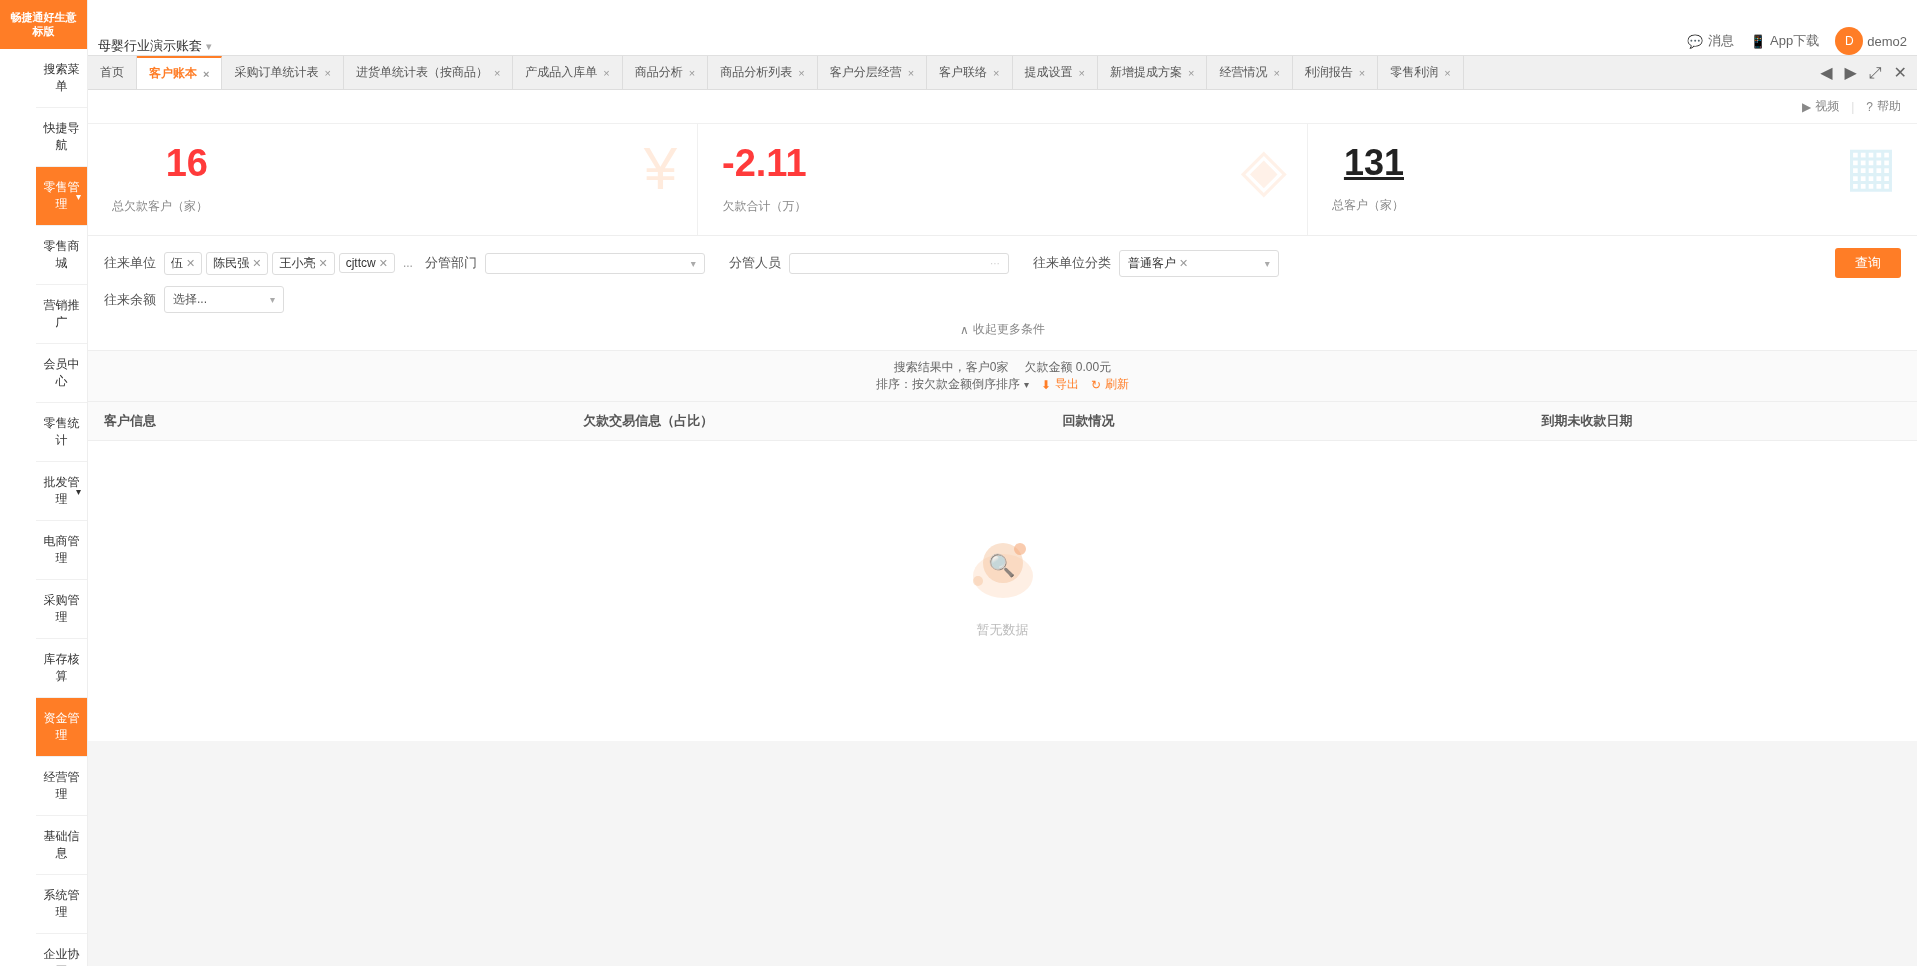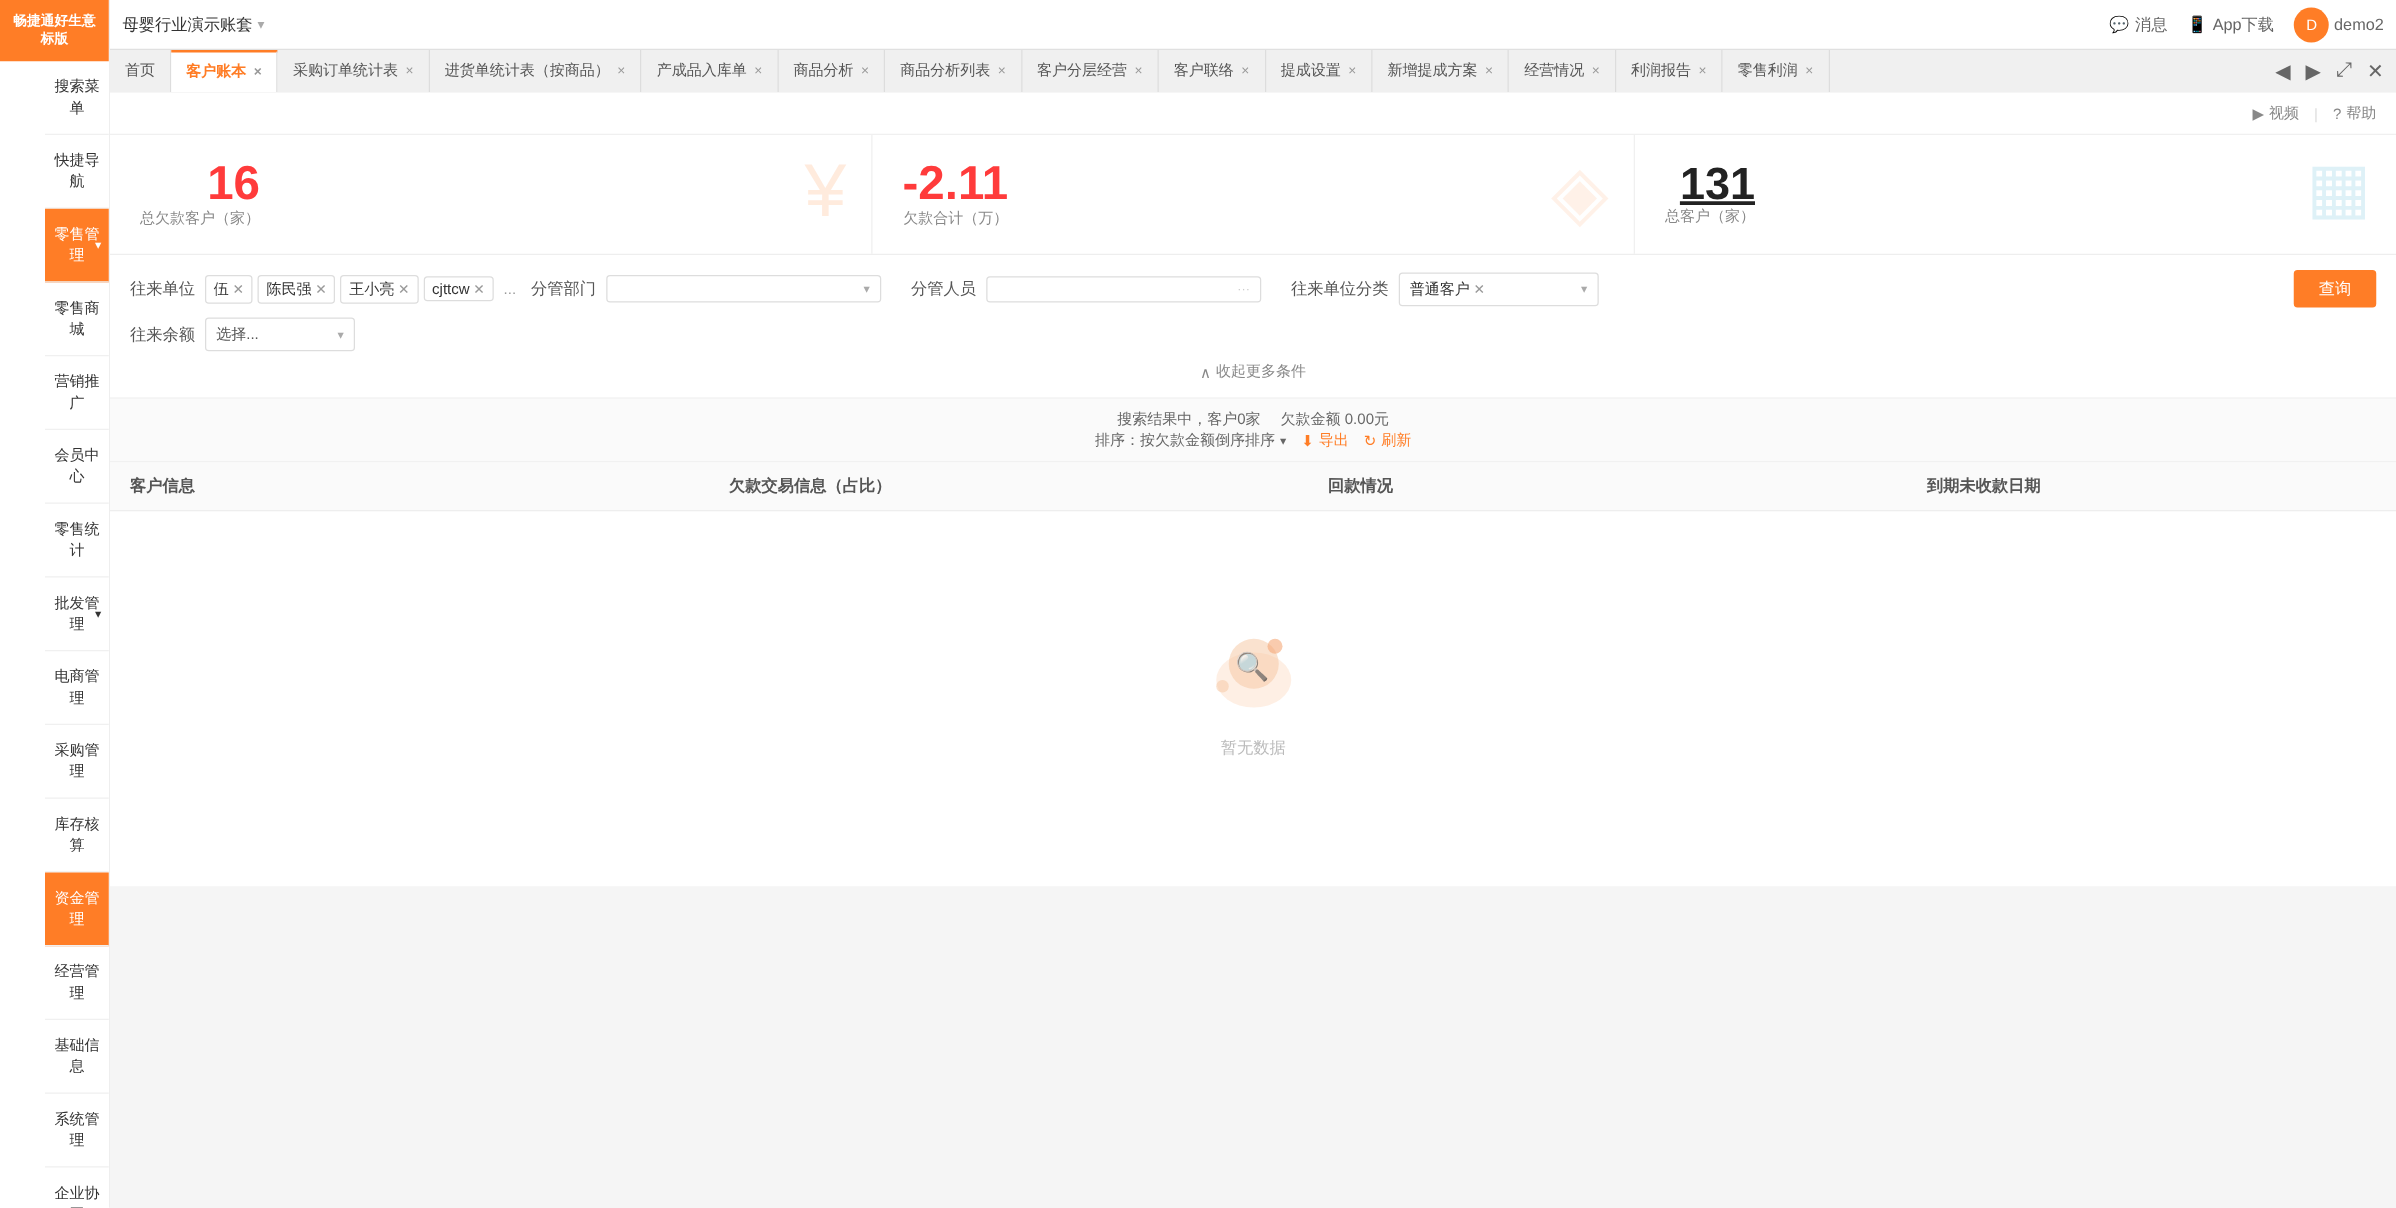--- a/index.html
+++ b/index.html
@@ -10,21 +10,21 @@
     .sidebar-logo { background: #ff7d26; padding: 10px 6px; text-align: center; }
     .sidebar-logo-text { color: #fff; font-size: 11px; font-weight: bold; line-height: 1.3; }
     .sidebar-nav-item { padding: 12px 6px; text-align: center; font-size: 12px; color: #333; cursor: pointer; border-bottom: 1px solid #f0f0f0; position: relative; margin-left: 36px; }
     .sidebar-nav-item.active { background: #ff7d26; color: #fff; }
     .sidebar-nav-item.has-arrow::after { content: '▾'; font-size: 10px; position: absolute; right: 6px; top: 50%; transform: translateY(-50%); }
 
     
     .main { flex: 1; display: flex; flex-direction: column; overflow: hidden; }
 
     
-    .topbar { height: 40px; background: #fff; border-bottom: 1px solid #e0e0e0; display: flex; align-items: center; padding: 0 10px; justify-content: space-between; flex-shrink: 0; }
+    .topbar { height: 56px; background: #fff; border-bottom: 1px solid #e0e0e0; display: flex; align-items: flex-end; padding: 0 10px; justify-content: space-between; flex-shrink: 0; }
     .topbar-left { display: flex; align-items: center; gap: 8px; }
     .topbar-selector { display: flex; align-items: center; gap: 4px; font-size: 13px; color: #333; }
     .topbar-right { display: flex; align-items: center; gap: 16px; font-size: 13px; color: #666; }
     .topbar-right-item { display: flex; align-items: center; gap: 4px; cursor: pointer; }
     .avatar { width: 28px; height: 28px; border-radius: 50%; background: #ff7d26; display: flex; align-items: center; justify-content: center; color: #fff; font-size: 12px; }
 
     
     .tabbar { background: #f0f0f0; display: flex; align-items: center; flex-shrink: 0; overflow-x: auto; border-bottom: 1px solid #ddd; height: 34px; }
     .tabbar::-webkit-scrollbar { display: none; }
     .tab-item { display: flex; align-items: center; gap: 4px; padding: 0 12px; height: 34px; font-size: 12px; color: #555; cursor: pointer; white-space: nowrap; border-right: 1px solid #ddd; flex-shrink: 0; }
@@ -34,21 +34,21 @@
     .tabbar-actions span { cursor: pointer; color: #666; font-size: 16px; padding: 2px 4px; }
 
     
     .content { flex: 1; overflow-y: auto; background: #f5f5f5; }
 
     
     .stats-row { display: flex; background: #fff; border-bottom: 1px solid #eee; }
     .stat-card { flex: 1; padding: 20px 24px; display: flex; align-items: center; gap: 16px; border-right: 1px solid #f0f0f0; position: relative; }
     .stat-card:last-child { border-right: none; }
     .stat-number { font-size: 38px; font-weight: bold; color: #ff3b3b; line-height: 1; }
-    .stat-label { font-size: 12px; color: #888; margin-top: 0; }
+    .stat-label { font-size: 12px; color: #888; margin-top: 16px; }
     .stat-text-area { display: flex; flex-direction: column; text-align: right; }
     .stat-icon-bg { font-size: 60px; color: #ccc; }
 
     
     .filter-area { background: #fff; padding: 12px 16px; border-bottom: 1px solid #eee; }
     .filter-row { display: flex; align-items: center; gap: 8px; flex-wrap: wrap; margin-bottom: 8px; }
     .filter-row:last-child { margin-bottom: 0; }
     .filter-label { font-size: 13px; color: #555; white-space: nowrap; }
     .tag-group { display: flex; align-items: center; gap: 4px; flex-wrap: wrap; }
     .filter-tag { display: flex; align-items: center; gap: 3px; background: #fff; border: 1px solid #ddd; border-radius: 3px; padding: 2px 6px; font-size: 12px; color: #333; }

